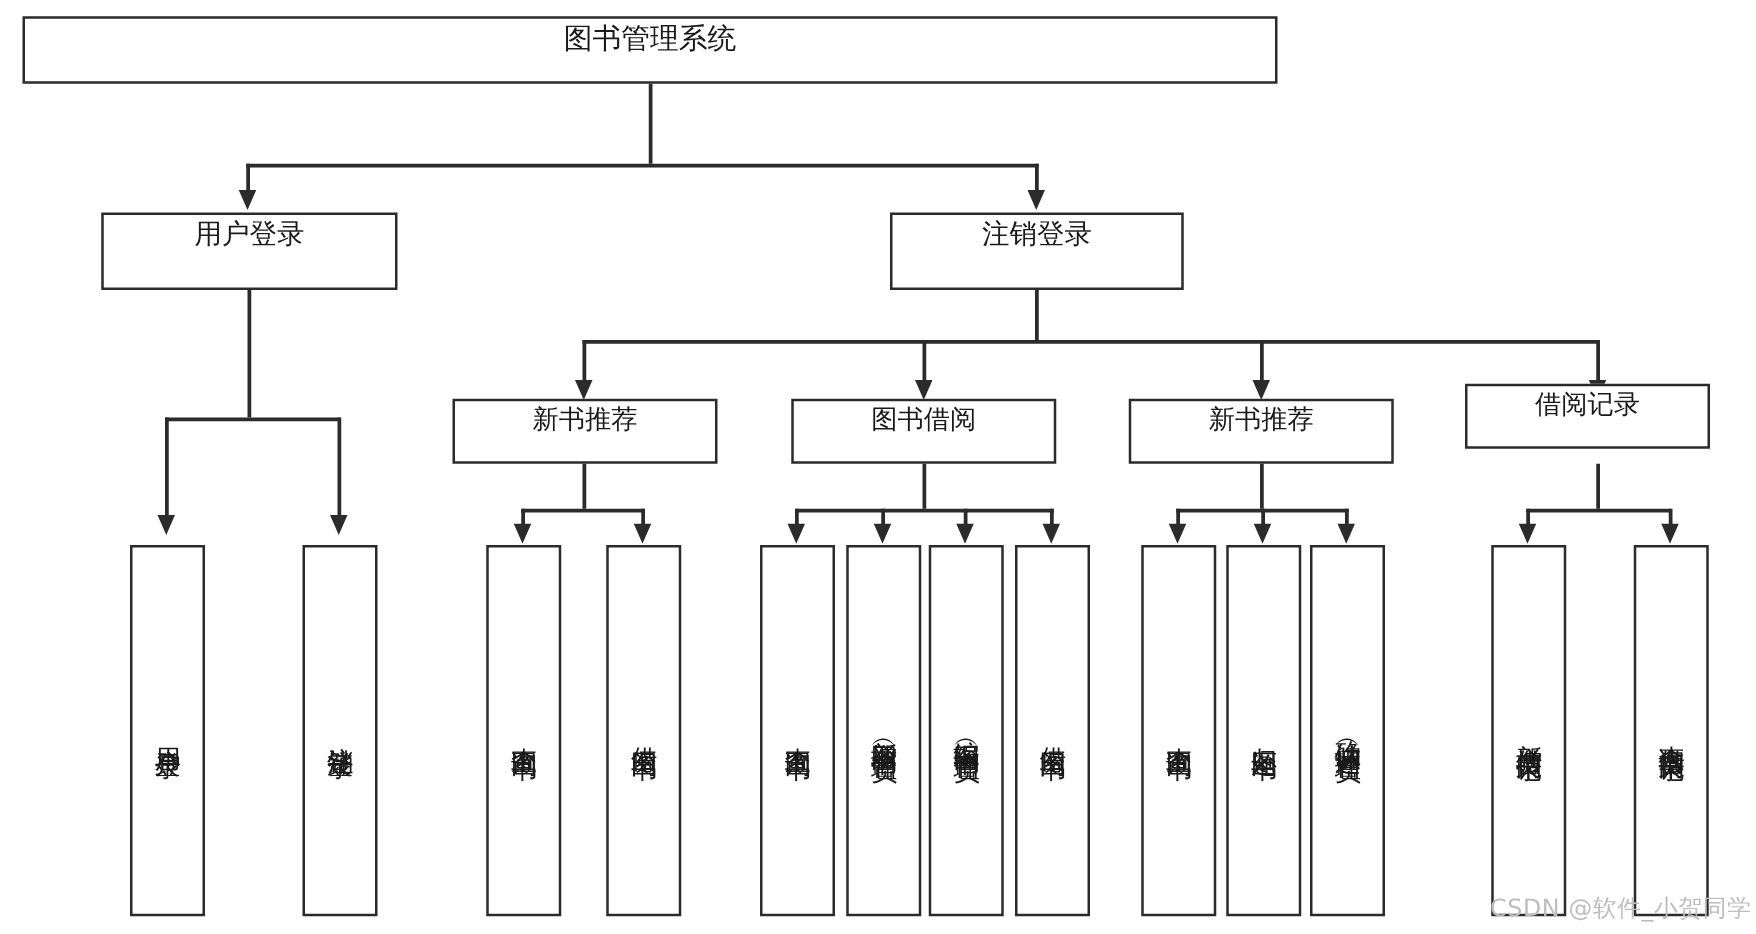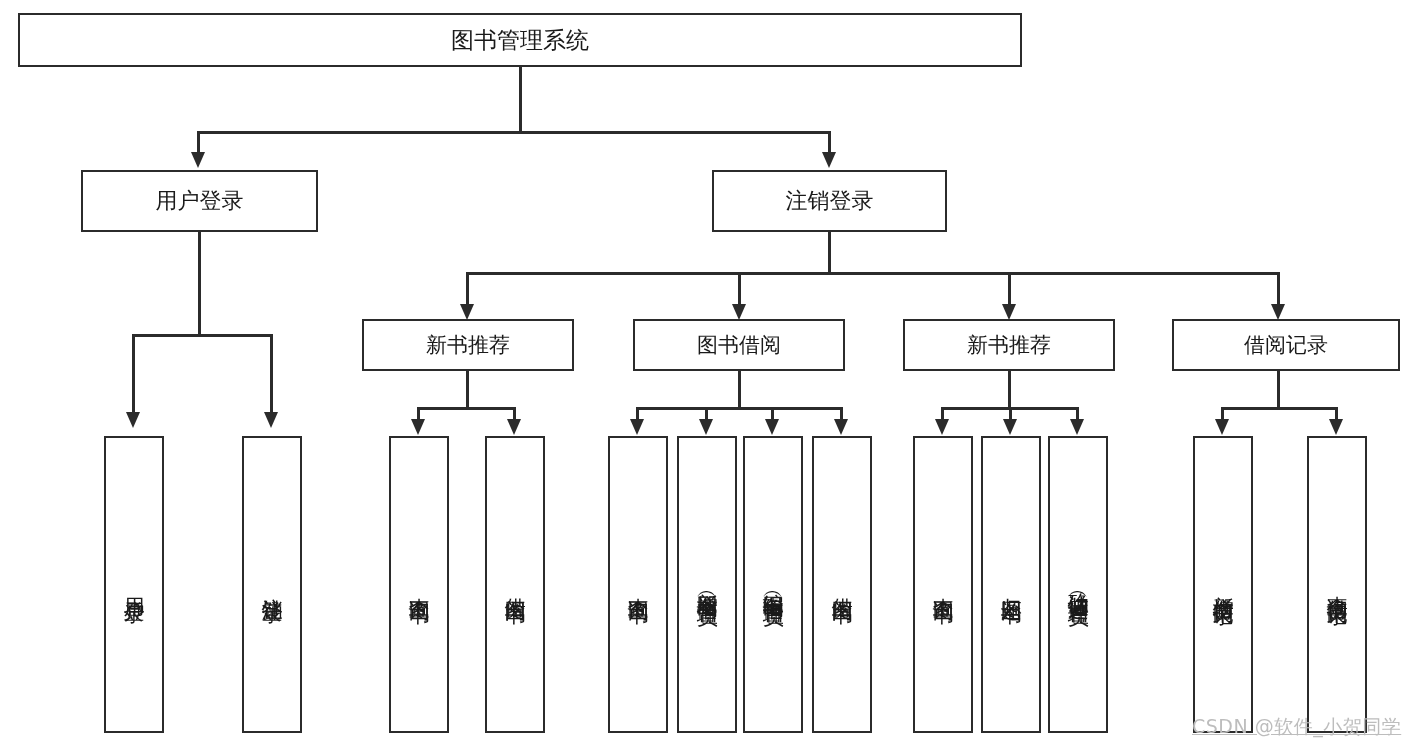--- a/index.html
+++ b/index.html
@@ -15,21 +15,20 @@
     background:#ffffff;
     overflow:hidden;
   }
   
   .node{
     position:absolute;
     box-sizing:border-box;
     background:#ffffff;
     border:2px solid #2b2b2b;
     display:flex;
-    align-items:center;
     justify-content:center;
     color:#1a1a1a;
   }
   .node.root{ font-size:23px; }
   .node.lvl1{ font-size:22px; }
   .node.lvl2{ font-size:21px; }
 
   
   .node.leaf{
     font-size:21px;
@@ -62,21 +61,20 @@
   }
 
   
   .watermark{
     position:absolute;
     font-size:19px;
     color:#bdbdbd;
     white-space:nowrap;
     letter-spacing:0.5px;
     pointer-events:none;
-    text-decoration:underline;
   }
 </style>
 </head>
 <body>
 
 <div id="canvas">
 
   <div class="node root" style="left:18px; top:13px; width:1004px; height:54px;">
     <span>图书管理系统</span>
   </div>
@@ -117,21 +115,21 @@
 
   <div class="node lvl2" style="left:362px; top:319px; width:212px; height:52px;">
     <span>新书推荐</span>
   </div>
   <div class="node lvl2" style="left:633px; top:319px; width:212px; height:52px;">
     <span>图书借阅</span>
   </div>
   <div class="node lvl2" style="left:903px; top:319px; width:212px; height:52px;">
     <span>新书推荐</span>
   </div>
-  <div class="node lvl2" style="left:1172px; top:319px; width:228px; height:52px;">
+  <div class="node lvl2" style="left:1172px; top:307px; width:196px; height:52px;">
     <span>借阅记录</span>
   </div>
 
   <div class="ln vln" style="left:466px; top:371px; width:3px; height:36px;"></div>
   <div class="ln hln" style="left:417px; top:407px; width:99px; height:3px;"></div>
   <div class="ln vln" style="left:417px; top:407px; width:3px; height:14px;"></div>
   <div class="arrow" style="left:411px; top:419px;"></div>
   <div class="ln vln" style="left:513px; top:407px; width:3px; height:14px;"></div>
   <div class="arrow" style="left:507px; top:419px;"></div>
 

